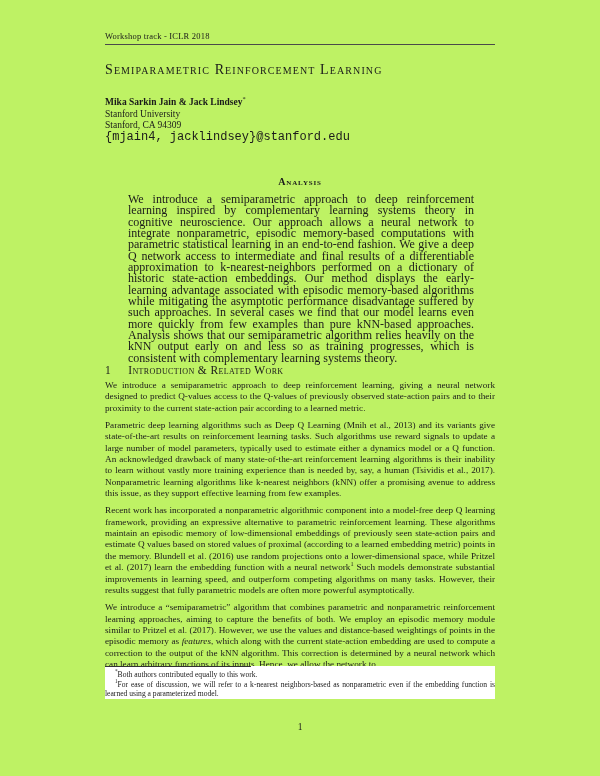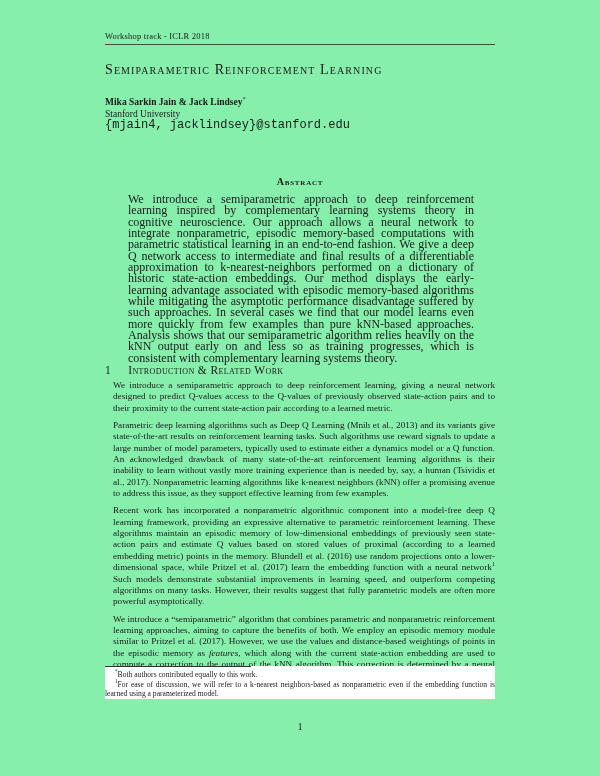--- a/index.html
+++ b/index.html
@@ -1,19 +1,19 @@
 <!DOCTYPE html>
 <html><head>
 <meta charset="utf-8">
 <style>
   html,body{margin:0;padding:0;background:#ffffff;}
   .page{
     position:relative;
     width:600px;height:776px;
-    background:#86efac;
+    background:#bef264;
     color:#1a1a1a;
     font-family:"Liberation Serif","DejaVu Serif",serif;
     overflow:hidden;
   }
   .running-header{
     position:absolute;left:105px;top:31px;
     font-size:8.5px;letter-spacing:0.2px;
   }
   .header-rule{
     position:absolute;left:105px;top:44px;
@@ -51,21 +51,21 @@
     font-variant:small-caps;
     font-size:11.5px;letter-spacing:0.4px;
     white-space:nowrap;
   }
   .section-number{display:inline-block;margin-right:17px;}
   .body-col{
     position:absolute;left:105px;top:380px;width:390px;
     font-size:9.2px;line-height:11.35px;
     text-align:justify;
   }
-  .body-col p{margin:0 0 6px 8px;padding:0;}
+  .body-col p{margin:0 0 6px 0;padding:0;}
   .footnote-block{
     position:absolute;left:105px;top:666px;width:390px;
     background:#ffffff;
     font-size:7.6px;line-height:9.6px;
     text-align:justify;
   }
   .footnote-rule{
     width:146px;height:1px;background:#333333;margin-bottom:3px;
   }
   .footnote{margin:0;text-indent:10px;}
@@ -80,24 +80,25 @@
 <div class="page">
 
   <div class="running-header">Workshop track - ICLR 2018</div>
   <div class="header-rule"></div>
 
   <div class="paper-title">Semiparametric Reinforcement Learning</div>
 
   <div class="authors">
     <div><span class="author-names">Mika Sarkin Jain &amp; Jack Lindsey</span><sup>*</sup></div>
     <div>Stanford University</div>
+    <div>Stanford, CA 94309</div>
     <div class="author-email">{mjain4, jacklindsey}@stanford.edu</div>
   </div>
 
-  <div class="abstract-heading">Abstract</div>
+  <div class="abstract-heading">Analysis</div>
   <div class="abstract-body">We introduce a semiparametric approach to deep reinforcement learning inspired by complementary learning systems theory in cognitive neuroscience. Our approach allows a neural network to integrate nonparametric, episodic memory-based computations with parametric statistical learning in an end-to-end fashion. We give a deep Q network access to intermediate and final results of a differentiable approximation to k-nearest-neighbors performed on a dictionary of historic state-action embeddings. Our method displays the early-learning advantage associated with episodic memory-based algorithms while mitigating the asymptotic performance disadvantage suffered by such approaches. In several cases we find that our model learns even more quickly from few examples than pure kNN-based approaches. Analysis shows that our semiparametric algorithm relies heavily on the kNN output early on and less so as training progresses, which is consistent with complementary learning systems theory.</div>
 
   <div class="section-heading">
     <span class="section-number">1</span><span>Introduction &amp; Related Work</span>
   </div>
 
   <div class="body-col">
     <p>We introduce a semiparametric approach to deep reinforcement learning, giving a neural network designed to predict Q-values access to the Q-values of previously observed state-action pairs and to their proximity to the current state-action pair according to a learned metric.</p>
     <p>Parametric deep learning algorithms such as Deep Q Learning (Mnih et al., 2013) and its variants give state-of-the-art results on reinforcement learning tasks. Such algorithms use reward signals to update a large number of model parameters, typically used to estimate either a dynamics model or a Q function. An acknowledged drawback of many state-of-the-art reinforcement learning algorithms is their inability to learn without vastly more training experience than is needed by, say, a human (Tsividis et al., 2017). Nonparametric learning algorithms like k-nearest neighbors (kNN) offer a promising avenue to address this issue, as they support effective learning from few examples.</p>
     <p><span>Recent work has incorporated a nonparametric algorithmic component into a model-free deep Q learning framework, providing an expressive alternative to parametric reinforcement learning. These algorithms maintain an episodic memory of low-dimensional embeddings of previously seen state-action pairs and estimate Q values based on stored values of proximal (according to a learned embedding metric) points in the memory. Blundell et al. (2016) use random projections onto a lower-dimensional space, while Pritzel et al. (2017) learn the embedding function with a neural network</span><sup>1</sup><span> Such models demonstrate substantial improvements in learning speed, and outperform competing algorithms on many tasks. However, their results suggest that fully parametric models are often more powerful asymptotically.</span></p>

